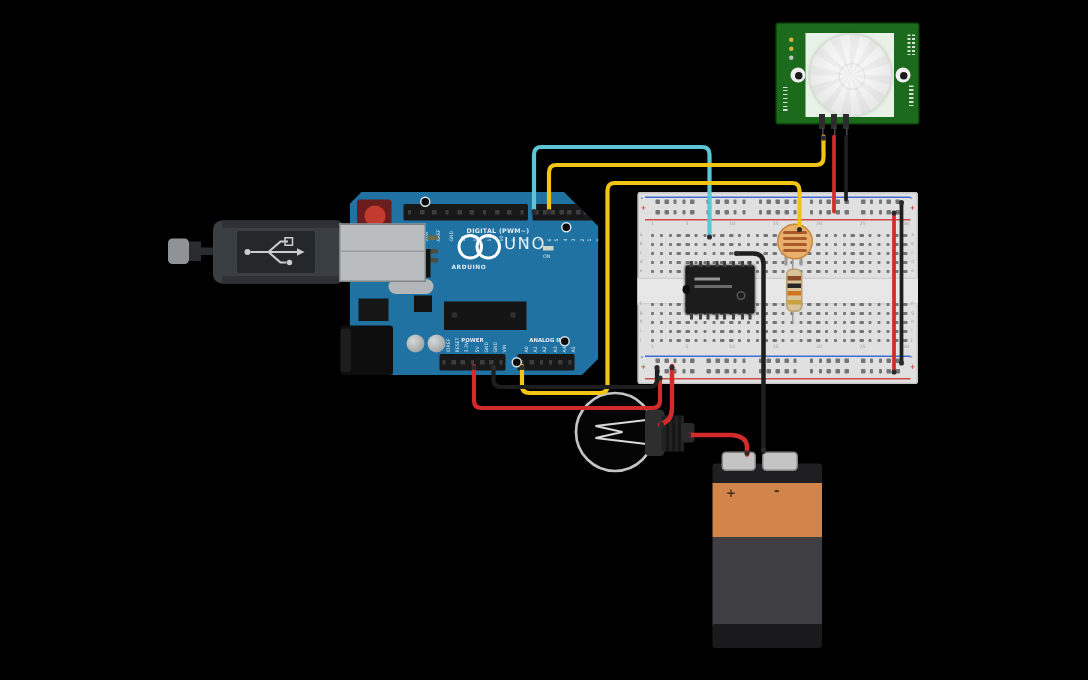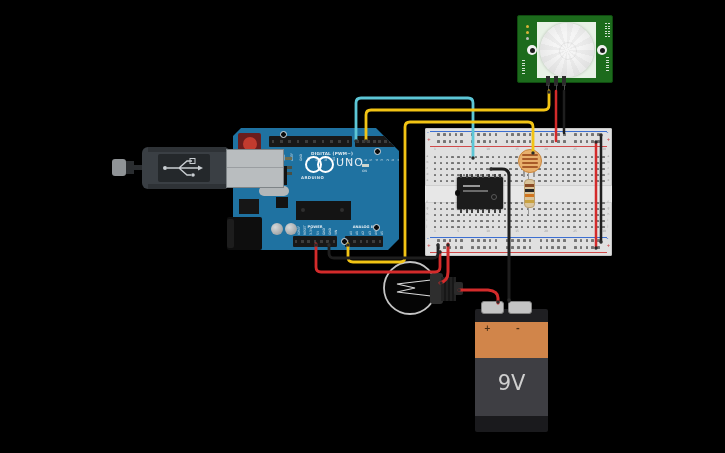--- a/index.html
+++ b/index.html
@@ -687,21 +687,20 @@
 
   <div class="abs" style="left:475px;top:301px;width:73px;height:131px;">
     <div class="abs" style="left:0;top:8px;width:73px;height:14px;background:#1f1f22;border-radius:2px 2px 0 0;"></div>
     <div class="abs" style="left:0;top:21px;width:73px;height:36px;background:#d1854a;"></div>
     <div class="abs" style="left:0;top:57px;width:73px;height:60px;background:#3e3e43;"></div>
     <div class="abs" style="left:0;top:115px;width:73px;height:16px;background:#1a1a1d;border-radius:0 0 2px 2px;"></div>
     <div class="abs" style="left:6px;top:0;width:21px;height:11px;background:#c4c4c4;border:1px solid #828282;border-radius:3px;"></div>
     <div class="abs" style="left:33px;top:0;width:22px;height:11px;background:#c4c4c4;border:1px solid #828282;border-radius:3px;"></div>
     <div class="abs" style="left:9px;top:23px;width:12px;font-size:8px;font-weight:bold;color:#4a2f16;">+</div>
     <div class="abs" style="left:41px;top:22px;width:12px;font-size:9px;font-weight:bold;color:#4a2f16;">-</div>
-    <div class="abs" style="left:0;top:70px;width:73px;font-size:21px;color:#cfcfcf;text-align:center;">9V</div>
   </div>
 
   <svg width="725" height="453" viewBox="0 0 725 453">
 
     <g stroke="#c9ced2" stroke-width="1.4" fill="none">
       <circle cx="165" cy="168" r="2" fill="#c9ced2" stroke="none"></circle>
       <path d="M167,168 H198 M179,168 L187,161 H192 M179,168 L187,175 H191"></path>
       <rect x="190" y="158.5" width="5" height="5" stroke-width="1"></rect>
       <circle cx="193" cy="175" r="1.8" fill="#c9ced2" stroke="none"></circle>
       <path d="M198,165.5 L203,168 L198,170.5 Z" fill="#c9ced2" stroke="none"></path>

